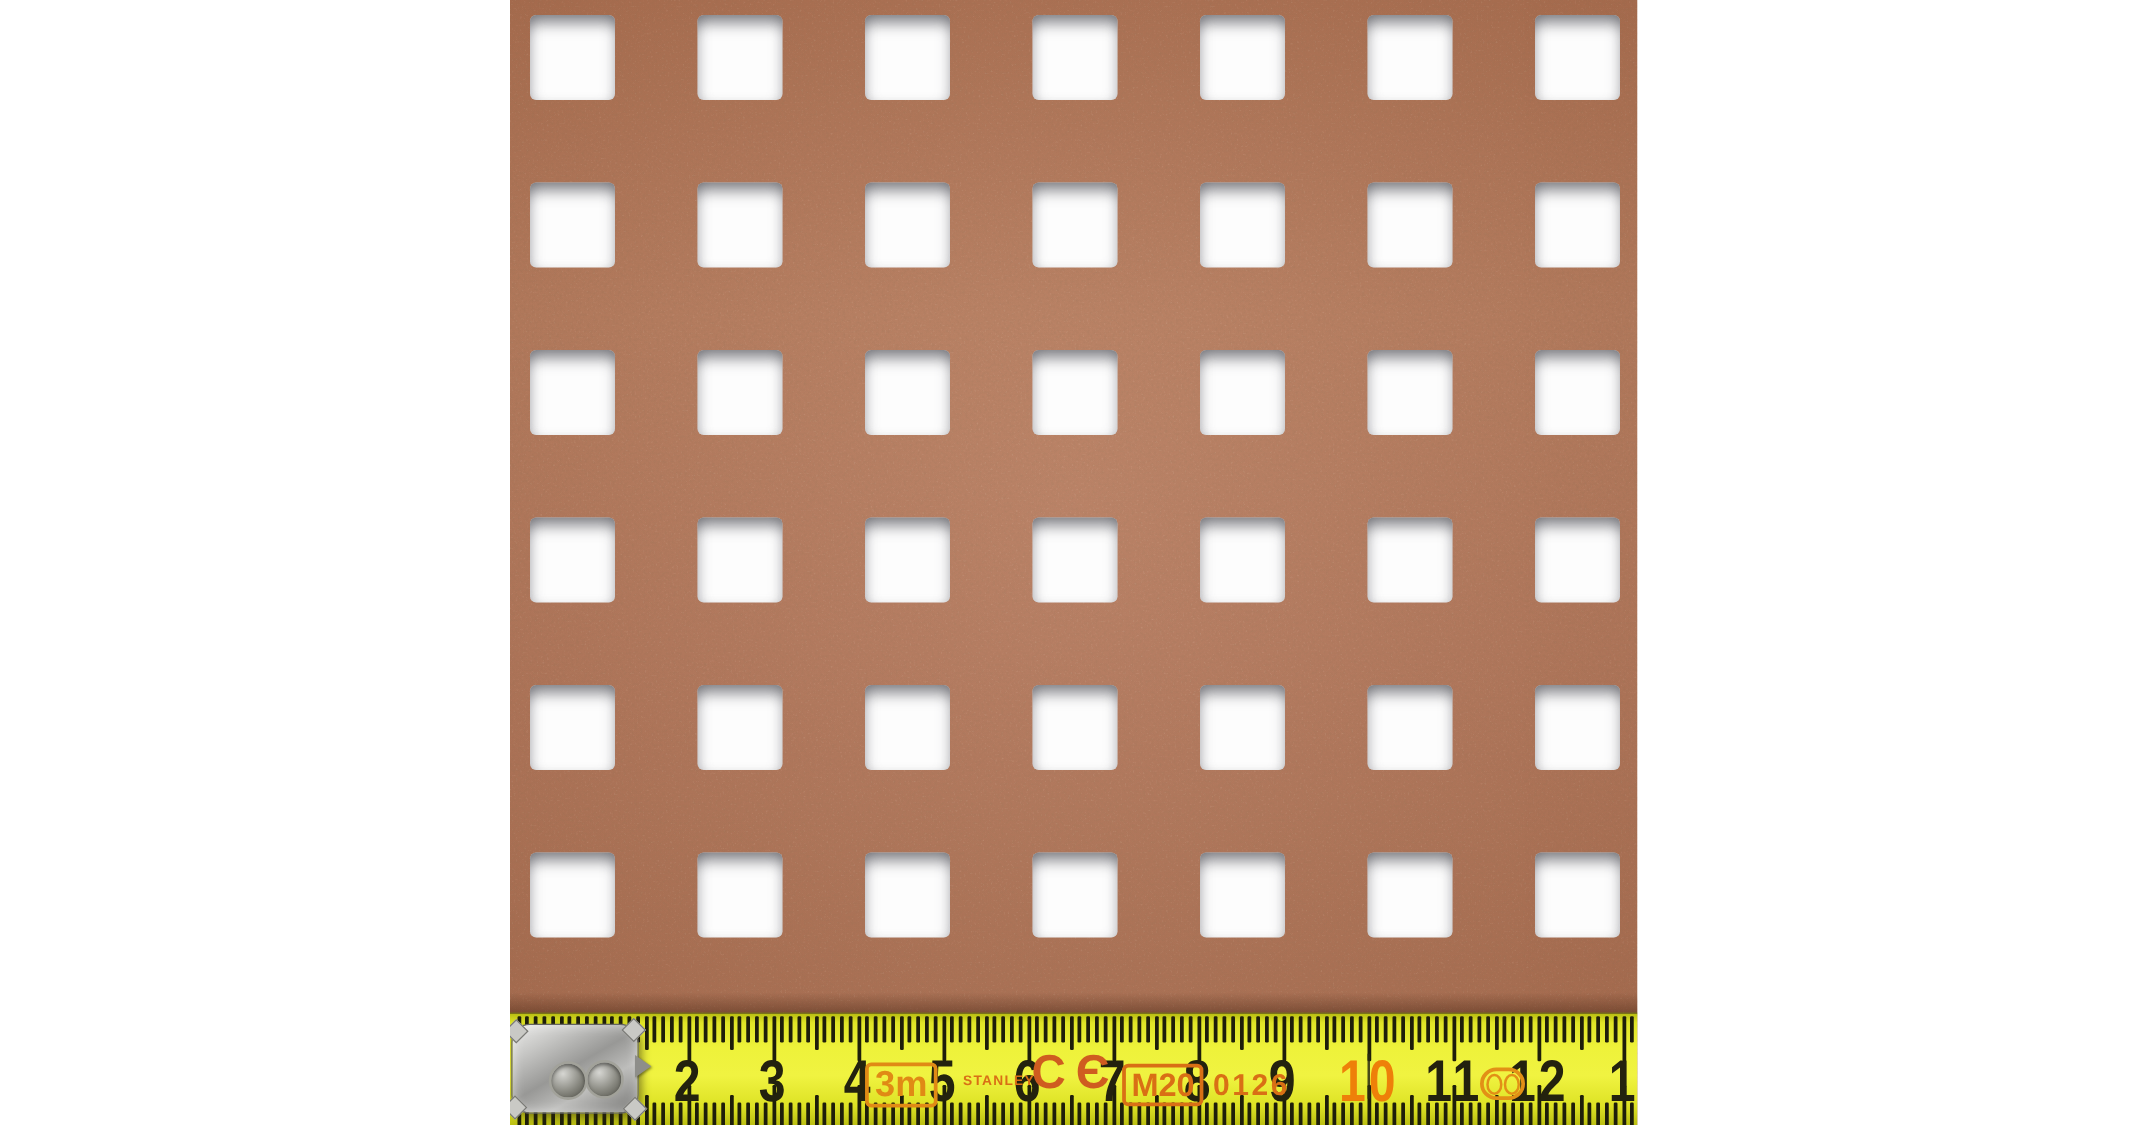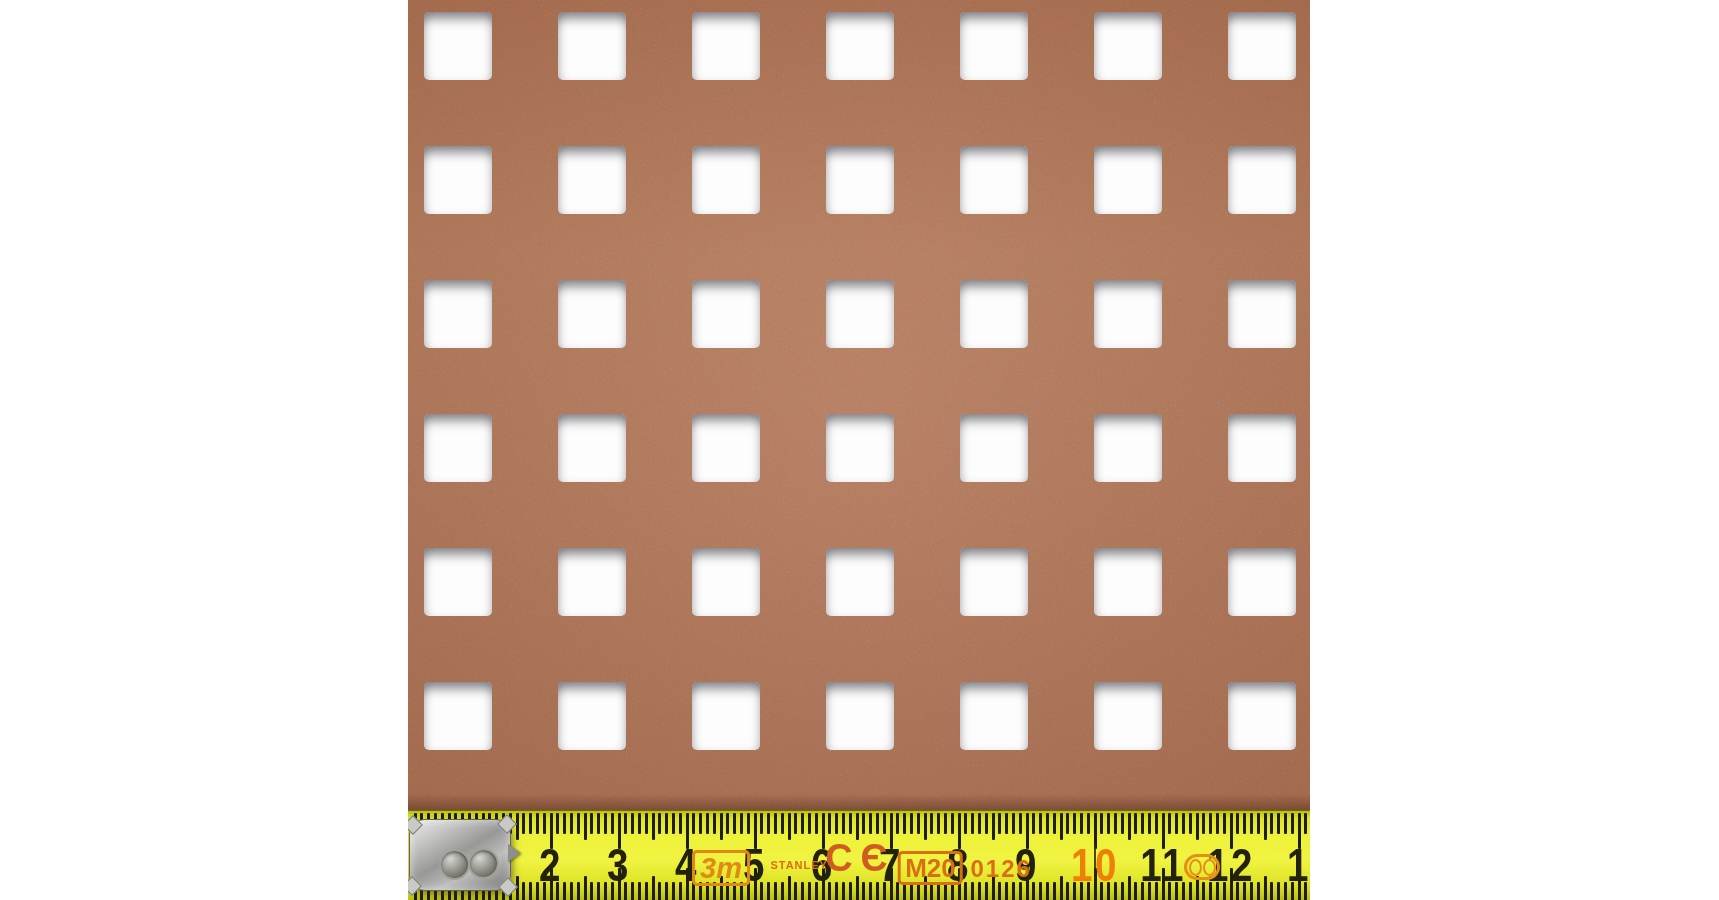--- a/index.html
+++ b/index.html
@@ -403,21 +403,21 @@
           <span class="num" style="left: 415px;">6</span>
           <span class="num" style="left: 483px;">7</span>
           <span class="num" style="left: 551px;">8</span>
           <span class="num" style="left: 619px;">9</span>
           <span class="num hl" style="left: 687px;">10</span>
           <span class="num" style="left: 755px;">11</span>
           <span class="num" style="left: 823px;">12</span>
           <span class="num" style="left: 891px;">1</span>
         </div>
       <div id="markings">
-          <span class="mark boxed" style="left: 313px; font-style: italic;">3m</span>
+          <span class="mark boxed" style="left: 313px;">3m</span>
           <span class="mark small" style="left: 391.2px;">STANLEY</span>
           <span class="mark ce" style="left: 452.4px;">CЄ</span>
           <span class="mark boxed2" style="left: 522.44px;">M20</span>
           <span class="mark digits" style="left: 593.16px;">0126</span>
           <span class="rings" style="left: 794.44px;">
             <i></i>
             <i></i>
           </span>
         </div>
       <div class="clasp">

